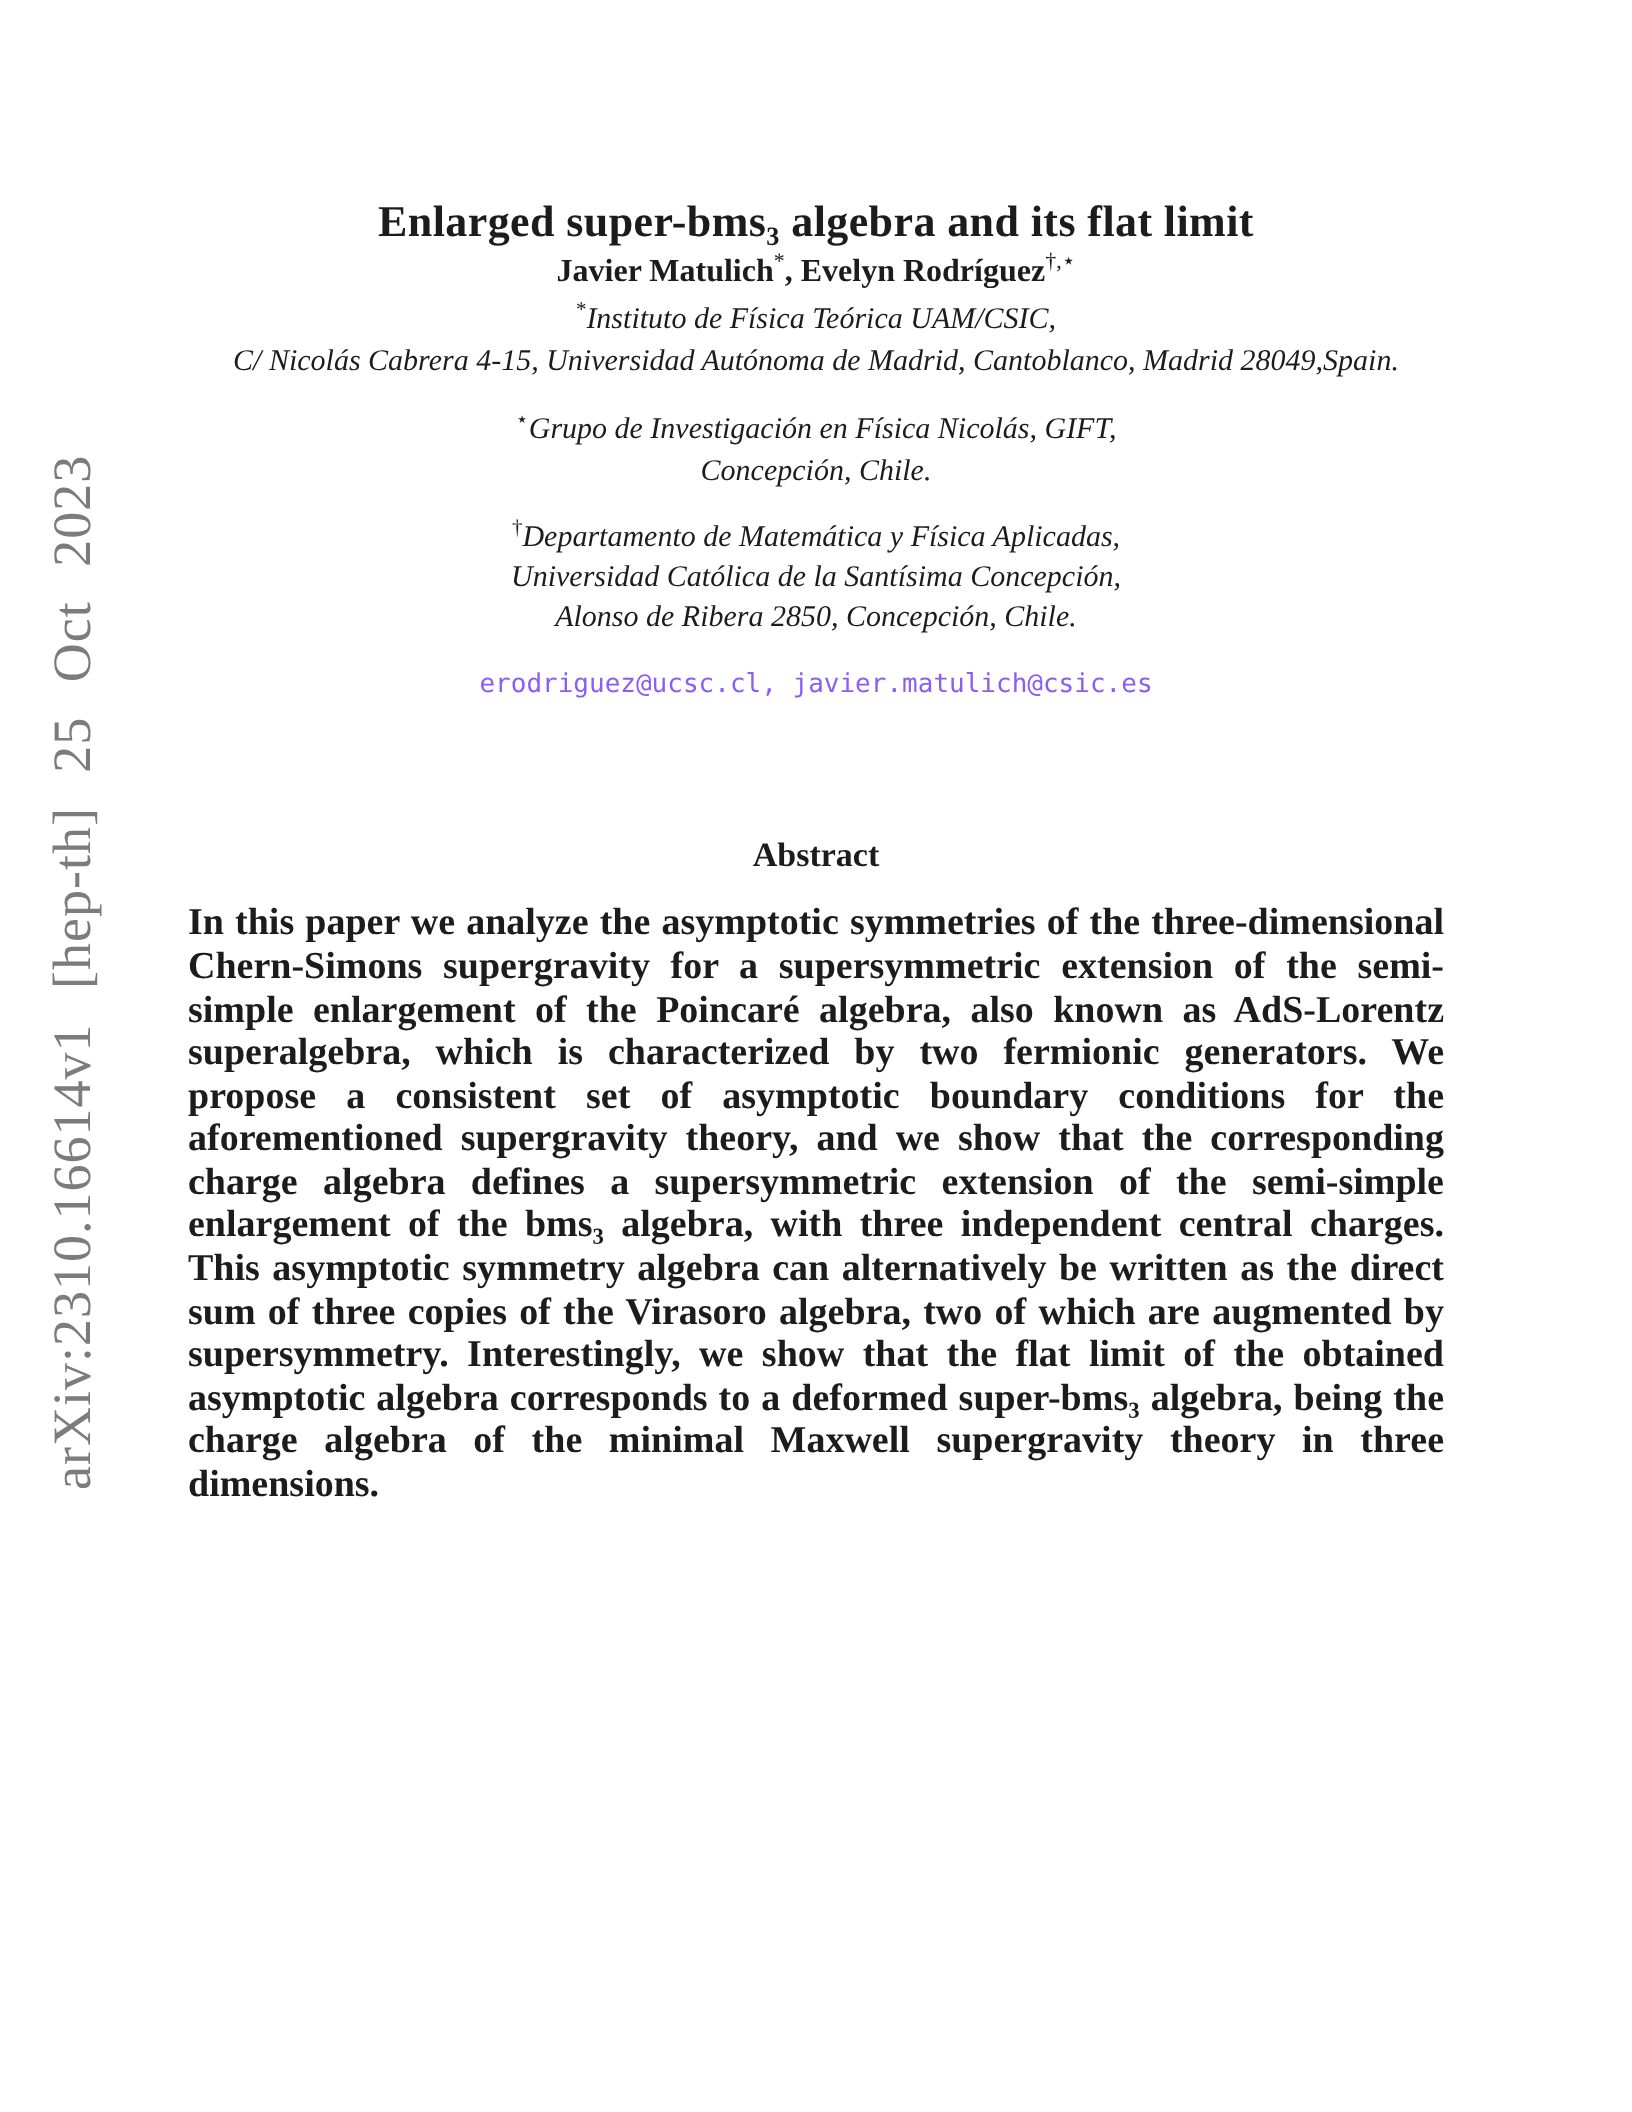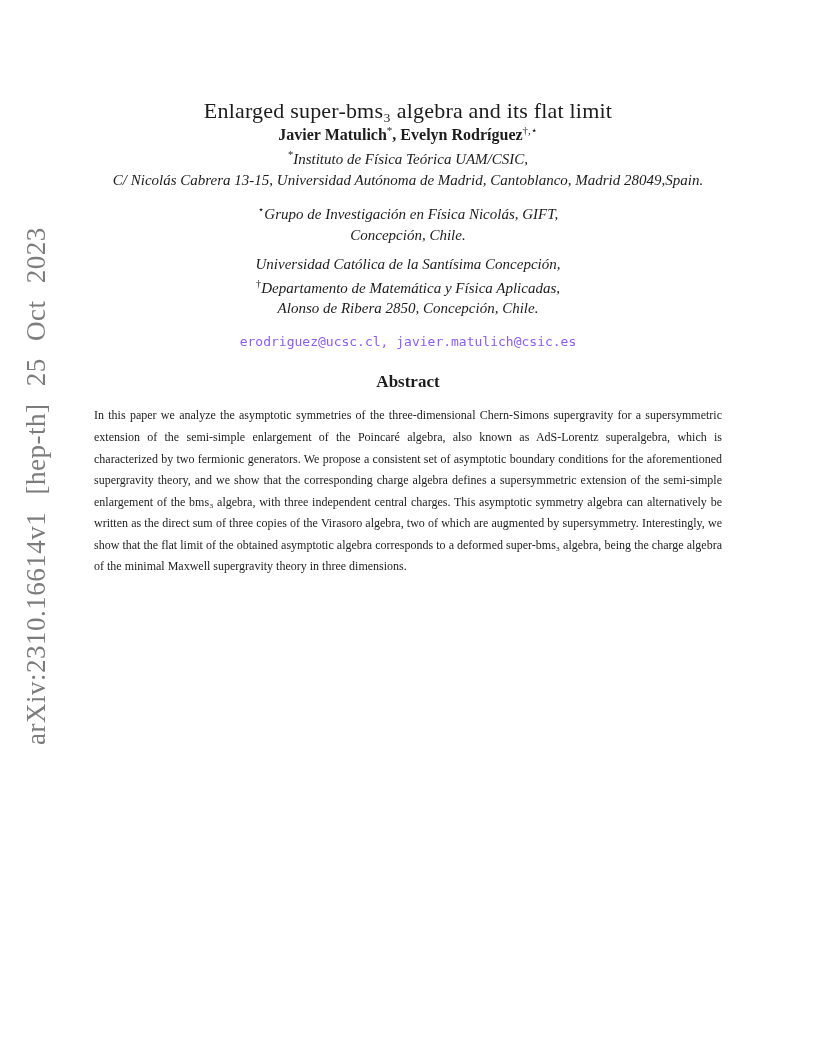--- a/index.html
+++ b/index.html
@@ -33,21 +33,21 @@
     font-family: "Liberation Serif", "DejaVu Serif", serif;
   }
   .content {
     width: 628px;
     margin: 0 auto;
   }
   .title {
     margin-top: 98px;
     text-align: center;
     font-size: 22px;
-    font-weight: normal;
+    font-weight: bold;
     line-height: 26px;
     letter-spacing: 0.2px;
   }
   .authors {
     text-align: center;
     font-size: 16px;
     font-weight: bold;
   }
   .authors sup {
     font-size: 11px;
@@ -67,60 +67,61 @@
     font-size: 10.5px;
   }
   .emails {
     margin-top: 16px;
     text-align: center;
     font-family: "DejaVu Sans Mono", "Liberation Mono", monospace;
     font-size: 13px;
     color: #8b5cf6;
   }
   .abstract-heading {
-    margin-top: 23px;
+    margin-top: 68px;
     text-align: center;
     font-size: 17px;
     font-weight: bold;
   }
   .abstract-body {
     margin-top: 13px;
     text-align: justify;
-    font-size: 12px;
+    font-size: 19px;
     line-height: 21.6px;
+    font-weight: bold;
   }
 </style>
 </head>
 <body>
 
 <div class="page">
 
   <div class="watermark">arXiv:2310.16614v1 [hep-th] 25 Oct 2023</div>
 
   <div class="content">
 
     <div class="title">Enlarged super-bms₃ algebra and its flat limit</div>
 
     <div class="authors">
       <span>Javier Matulich</span><sup>*</sup><span>, </span><span>Evelyn Rodríguez</span><sup>†,⋆</sup>
     </div>
 
     <div class="aff-group aff-1">
       <div><sup>*</sup><span>Instituto de Física Teórica UAM/CSIC,</span></div>
-      <div>C/ Nicolás Cabrera 13-15, Universidad Autónoma de Madrid, Cantoblanco, Madrid 28049,Spain.</div>
+      <div>C/ Nicolás Cabrera 4-15, Universidad Autónoma de Madrid, Cantoblanco, Madrid 28049,Spain.</div>
     </div>
 
     <div class="aff-group aff-2">
       <div><sup>⋆</sup><span>Grupo de Investigación en Física Nicolás, GIFT,</span></div>
       <div>Concepción, Chile.</div>
     </div>
 
     <div class="aff-group aff-3">
+      <div><sup>†</sup><span>Departamento de Matemática y Física Aplicadas,</span></div>
       <div>Universidad Católica de la Santísima Concepción,</div>
-      <div><sup>†</sup><span>Departamento de Matemática y Física Aplicadas,</span></div>
       <div>Alonso de Ribera 2850, Concepción, Chile.</div>
     </div>
 
     <div class="emails">erodriguez@ucsc.cl, javier.matulich@csic.es</div>
 
     <div class="abstract-heading">Abstract</div>
 
     <div class="abstract-body">In this paper we analyze the asymptotic symmetries of the three-dimensional Chern-Simons supergravity for a supersymmetric extension of the semi-simple enlargement of the Poincaré algebra, also known as AdS-Lorentz superalgebra, which is characterized by two fermionic generators. We propose a consistent set of asymptotic boundary conditions for the aforementioned supergravity theory, and we show that the corresponding charge algebra defines a supersymmetric extension of the semi-simple enlargement of the bms₃ algebra, with three independent central charges. This asymptotic symmetry algebra can alternatively be written as the direct sum of three copies of the Virasoro algebra, two of which are augmented by supersymmetry. Interestingly, we show that the flat limit of the obtained asymptotic algebra corresponds to a deformed super-bms₃ algebra, being the charge algebra of the minimal Maxwell supergravity theory in three dimensions.</div>
 
   </div>

